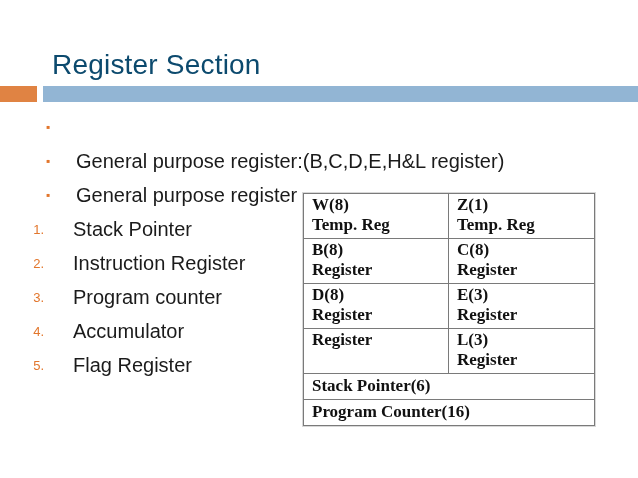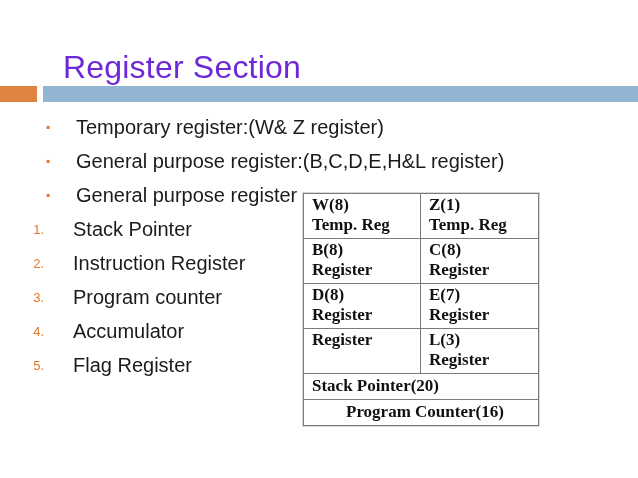--- a/index.html
+++ b/index.html
@@ -12,26 +12,26 @@
     width: 638px;
     height: 478px;
     background: #ffffff;
     overflow: hidden;
     font-family: "Liberation Sans", sans-serif;
   }
 
   
   #slide-title {
     position: absolute;
-    left: 63px;
+    left: 52px;
     top: 26px;
-    font-size: 32px;
+    font-size: 28px;
     line-height: 40px;
     font-weight: normal;
-    color: #6d28d9;
+    color: #0c4a6e;
     letter-spacing: 0.2px;
     white-space: nowrap;
   }
 
   
   .rule-orange {
     position: absolute;
     left: 0px;
     top: 86px;
     width: 37px;
@@ -86,33 +86,33 @@
   }
   .list-row.level-1 .marker { margin-left: 20px; }
   .list-row.level-2 .marker { margin-left: 14px; }
   .list-row.level-2 .row-text { padding-left: 26px; }
 
   
   #register-table {
     position: absolute;
     left: 303px;
     top: 193px;
-    width: 236px;
+    width: 292px;
     background: #ffffff;
     border: 1px solid #7a7a7a;
     box-sizing: border-box;
     font-family: "Liberation Serif", serif;
     box-shadow: 0 0 0 1px #d8d8d8;
   }
   .tbl-row {
     display: flex;
     border-bottom: 1px solid #7a7a7a;
     box-sizing: border-box;
   }
-  .tbl-row:last-child { border-bottom: none; margin-left: 34px; }
+  .tbl-row:last-child { border-bottom: none; }
   .tbl-cell {
     flex: 1 1 50%;
     box-sizing: border-box;
     padding: 1px 4px 3px 8px;
     font-size: 17px;
     line-height: 20px;
     color: #111111;
     font-weight: bold;
   }
   .tbl-cell.left-cell { border-right: 1px solid #7a7a7a; }
@@ -131,21 +131,20 @@
 <div id="slide">
 
   <h1 id="slide-title">Register Section</h1>
 
   <div class="rule-orange"></div>
   <div class="rule-blue"></div>
 
   <div id="body-list">
       <div class="list-row level-1">
         <span class="marker bullet-mark">▪</span>
-        <span class="row-text">Temporary register:(W&amp; Z register)</span>
       </div>
       <div class="list-row level-1">
         <span class="marker bullet-mark">▪</span>
         <span class="row-text">General purpose register:(B,C,D,E,H&amp;L register)</span>
       </div>
       <div class="list-row level-1">
         <span class="marker bullet-mark">▪</span>
         <span class="row-text">General purpose register</span>
       </div>
       <div class="list-row level-2">
@@ -190,36 +189,36 @@
           <span class="cell-line">C(8)</span>
           <span class="cell-line second">Register</span>
         </div>
       </div>
       <div class="tbl-row">
         <div class="tbl-cell left-cell">
           <span class="cell-line">D(8)</span>
           <span class="cell-line second">Register</span>
         </div>
         <div class="tbl-cell">
-          <span class="cell-line">E(7)</span>
+          <span class="cell-line">E(3)</span>
           <span class="cell-line second">Register</span>
         </div>
       </div>
       <div class="tbl-row">
         <div class="tbl-cell left-cell">
           <span class="cell-line second">Register</span>
         </div>
         <div class="tbl-cell">
           <span class="cell-line">L(3)</span>
           <span class="cell-line second">Register</span>
         </div>
       </div>
       <div class="tbl-row full-row">
         <div class="tbl-cell">
-          <span class="cell-line">Stack Pointer(20)</span>
+          <span class="cell-line">Stack Pointer(6)</span>
         </div>
       </div>
       <div class="tbl-row full-row">
         <div class="tbl-cell">
           <span class="cell-line">Program Counter(16)</span>
         </div>
       </div>
     </div>
 
 </div>

